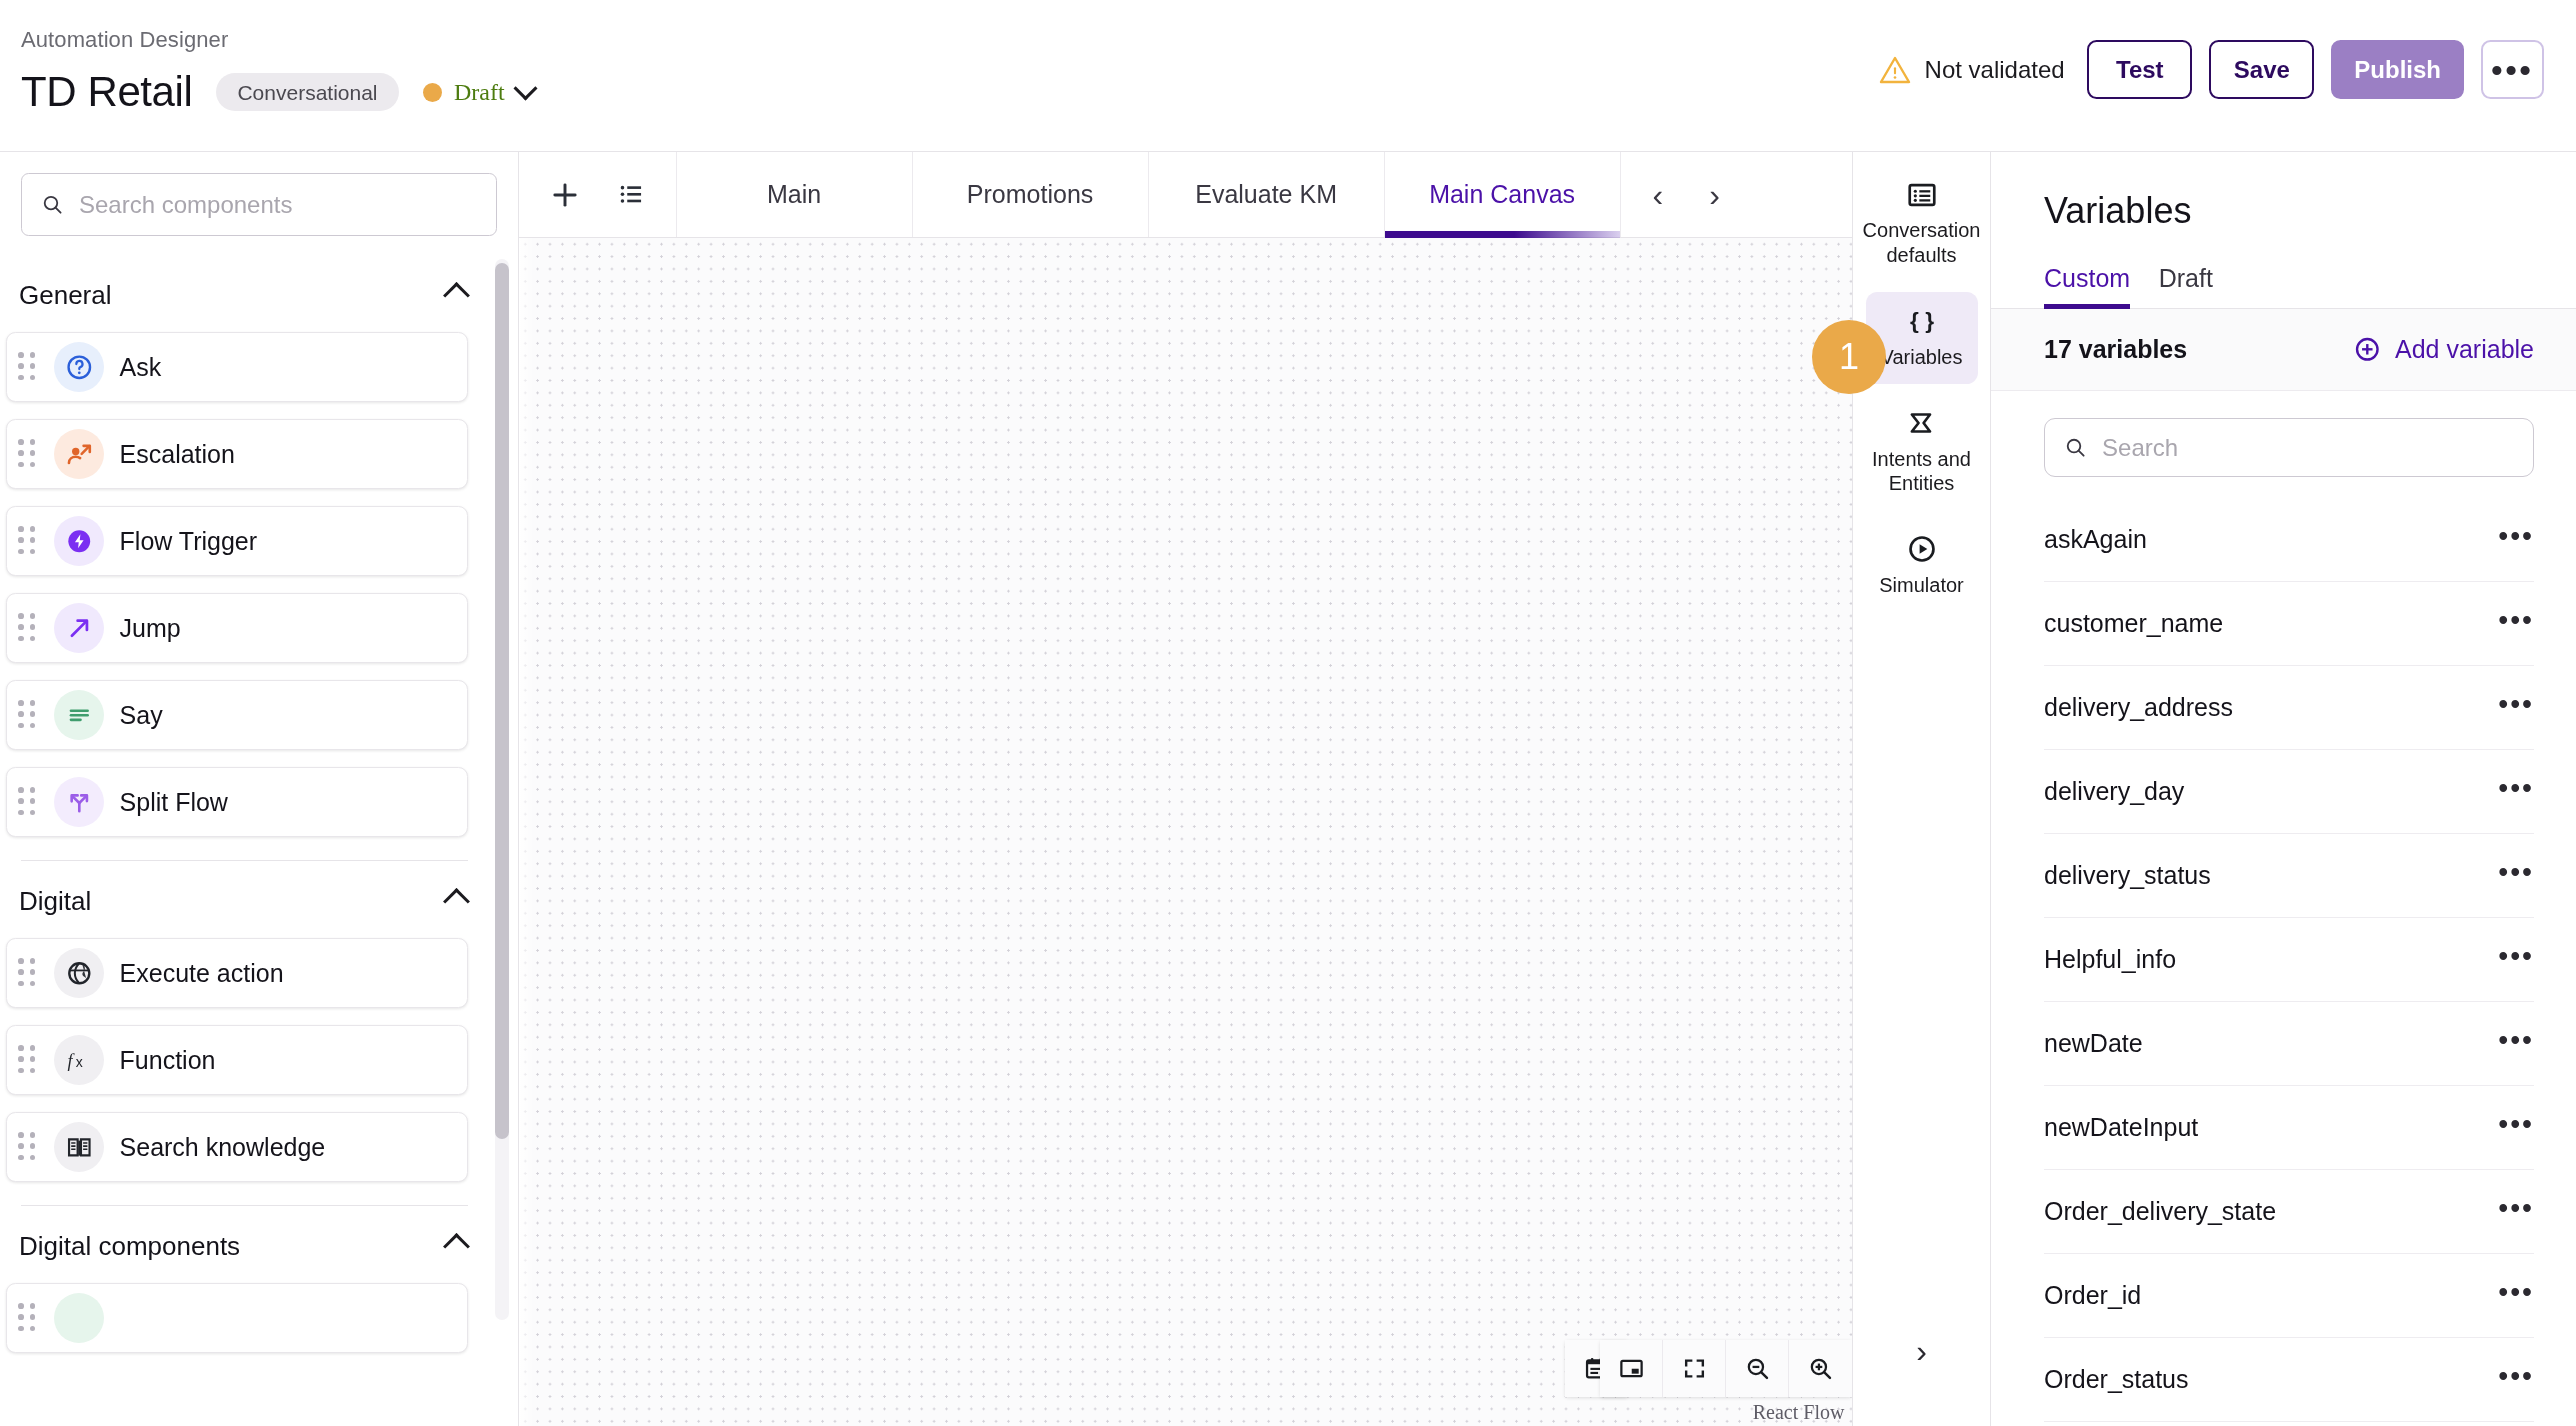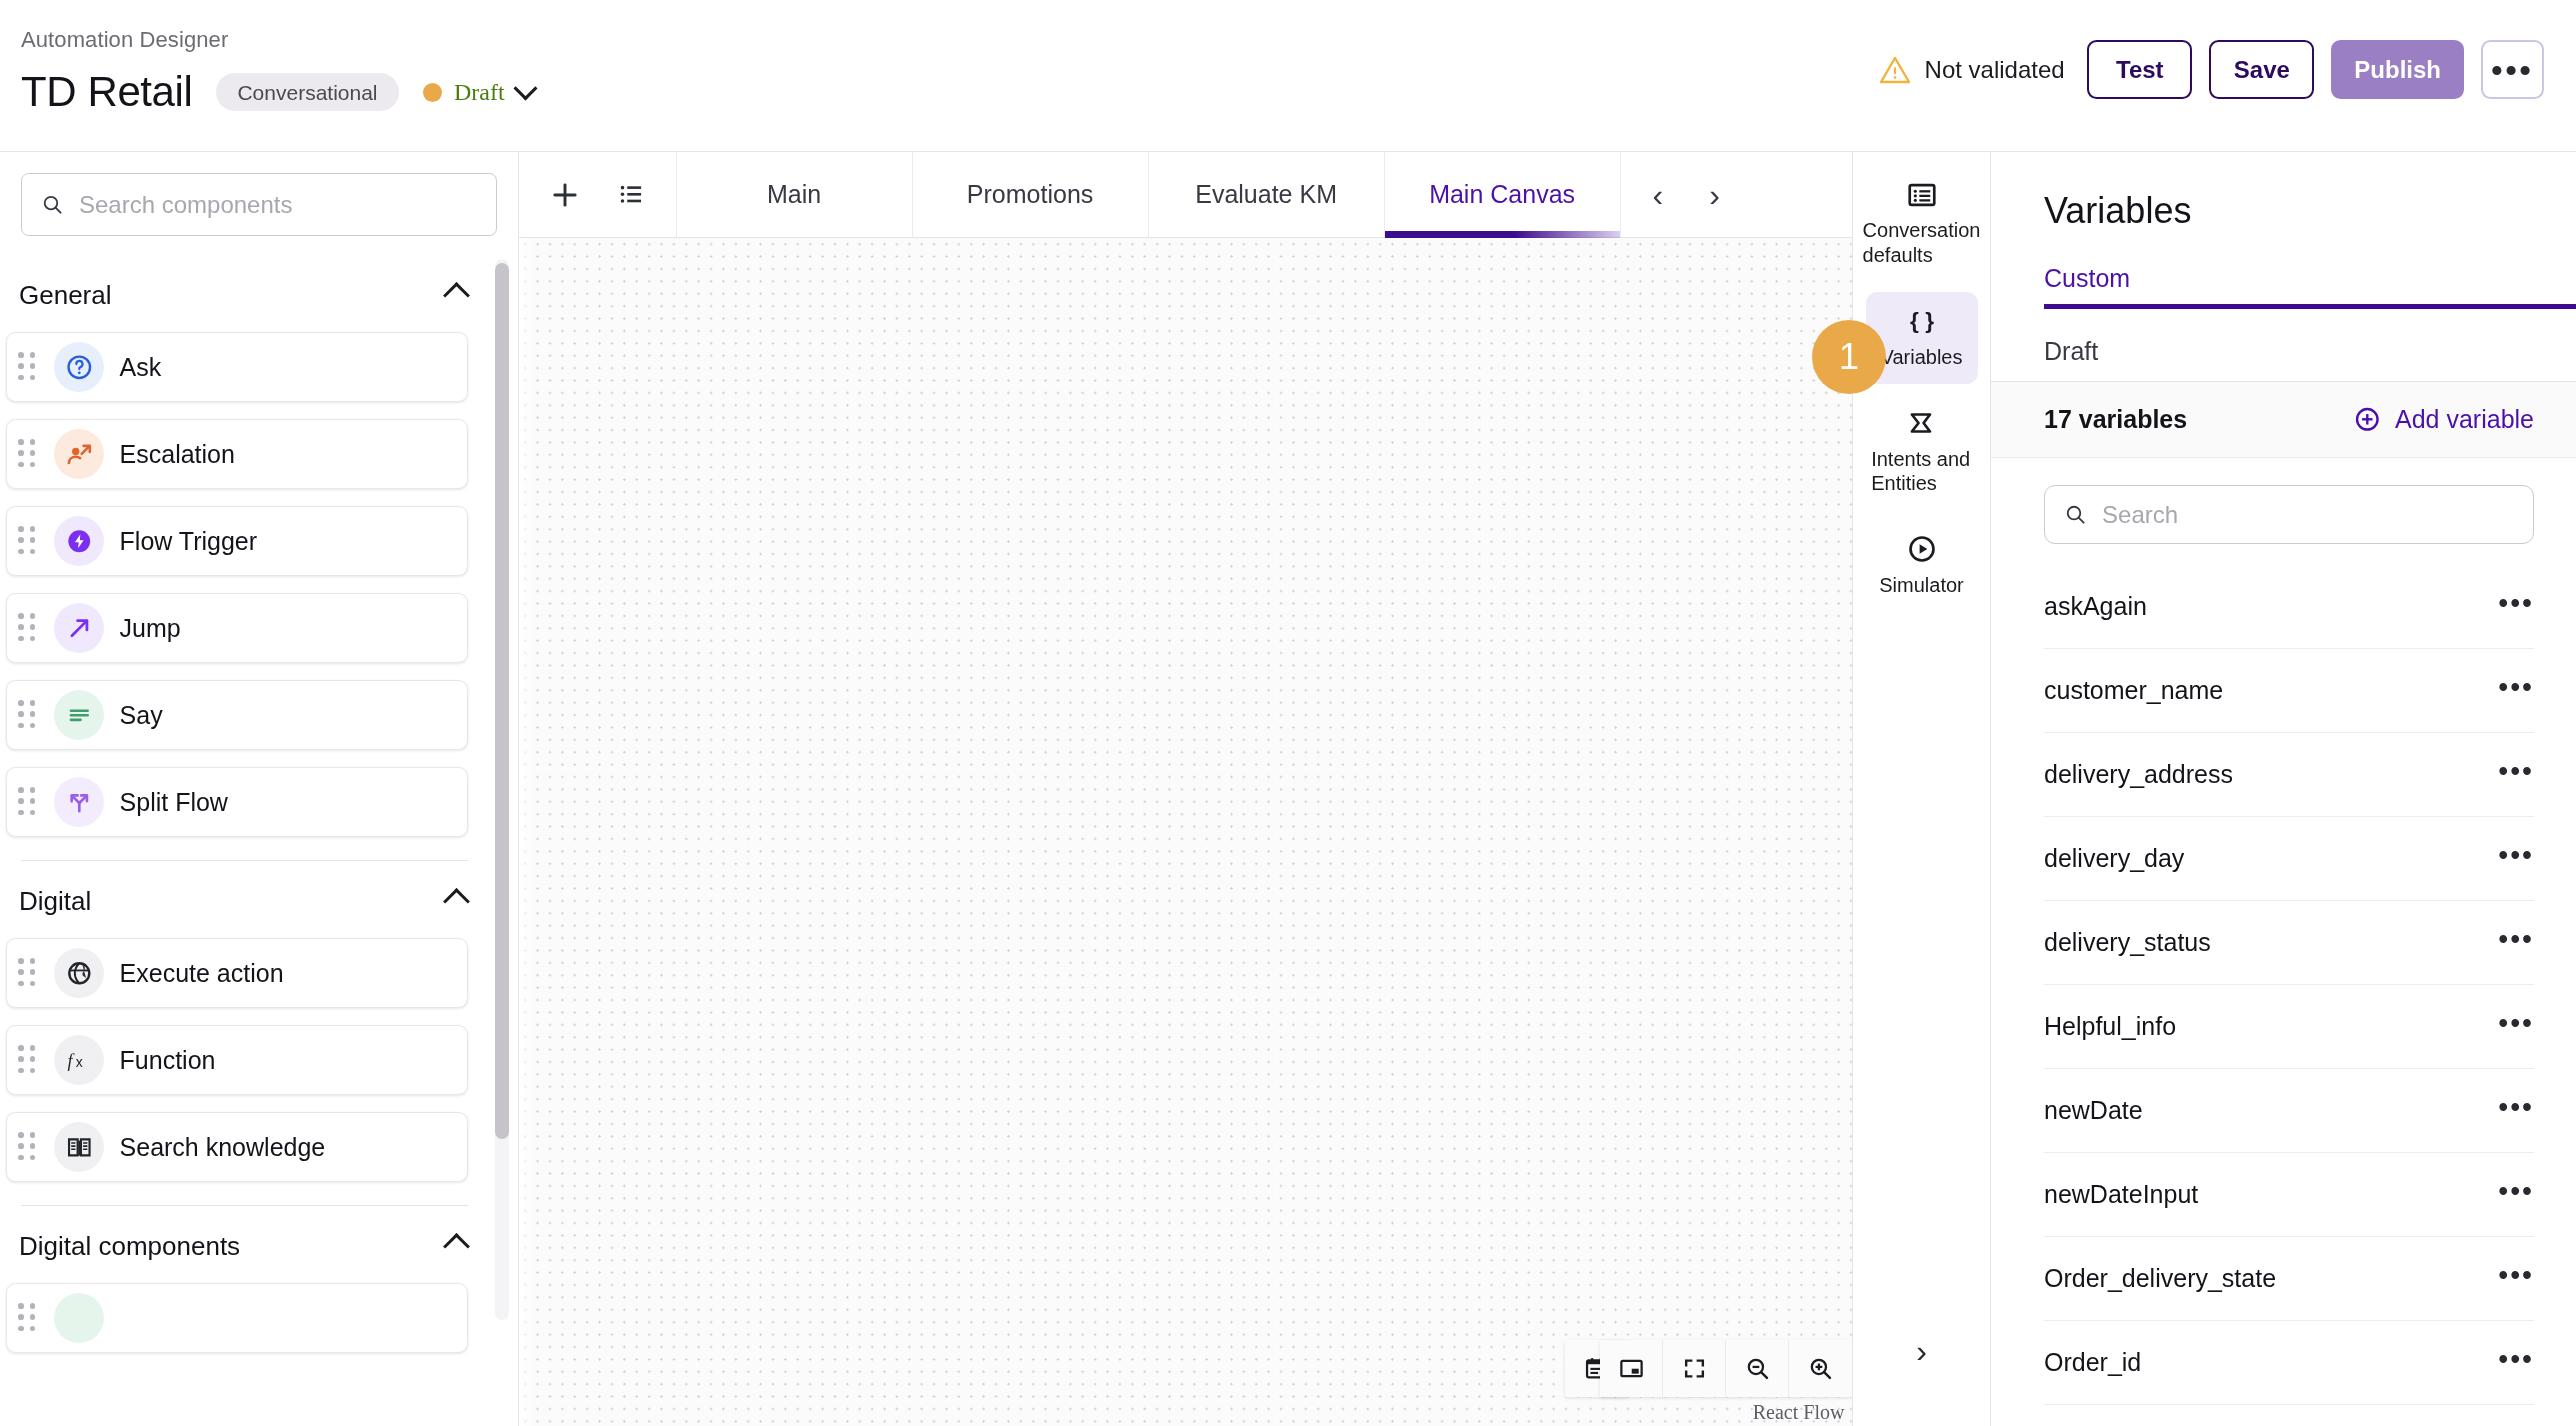--- a/index.html
+++ b/index.html
@@ -141,34 +141,34 @@
     background: #ffffff; border-left: 1px solid #e6e4e8;
     display: flex; flex-direction: column; align-items: center;
     padding-top: 13.3px; position: relative;
   }
   .rail-item {
     width: 112px; border-radius: 11.4px;
     display: flex; flex-direction: column; align-items: center; gap: 7.6px;
     padding: 13.3px 5.7px 15.2px 5.7px; margin-bottom: 9.5px; cursor: pointer;
   }
   .rail-item.active { background: #efeaf7; }
-  .rail-label { font-size: 20px; line-height: 1.22; text-align: left; color: #1c1b1f; }
+  .rail-label { font-size: 20px; line-height: 1.22; text-align: center; color: #1c1b1f; }
   .rail-expand { position: absolute; bottom: 59px; left: 50%; transform: translateX(-50%); font-size: 32px; color: #2b2930; cursor: pointer; line-height: 1; }
   .badge1 {
     position: absolute; left: -41px; top: 168px;
     width: 74px; height: 74px; border-radius: 50%;
     background: #eaa949; color: #ffffff;
     display: flex; align-items: center; justify-content: center;
     font-size: 36px; font-weight: 400; z-index: 6;
   }
 
   
   .varpanel { width: 586px; flex: 0 0 586px; background: #fff; border-left: 1px solid #e6e4e8; display: flex; flex-direction: column; overflow: hidden; }
   .vp-title { font-size: 36px; color: #14131a; padding: 38px 0 0 53px; }
-  .vp-tabs { display: flex; gap: 28.6px; padding: 32px 0 0 53px; border-bottom: 1px solid #e6e4e8; flex-direction: column; }
+  .vp-tabs { display: flex; gap: 28.6px; padding: 32px 0 0 53px; border-bottom: 1px solid #e6e4e8; }
   .vp-tab { font-size: 25px; color: #3a3842; padding-bottom: 15.2px; cursor: pointer; position: relative; }
   .vp-tab.active { color: #4b11a8; font-weight: 400; }
   .vp-tab.active::after { content: ""; position: absolute; left: 0; right: 0; bottom: -1px; height: 5.7px; background: #3d0b8e; }
   .vp-count-row {
     display: flex; align-items: center; justify-content: space-between;
     padding: 0 42px 0 53px; height: 82px;
     background: #fafafb; border-bottom: 1px solid #edebef;
   }
   .vp-count { font-size: 25px; font-weight: 700; color: #14131a; }
   .vp-add { display: flex; align-items: center; gap: 13.3px; color: #4b11a8; font-size: 25px; cursor: pointer; }

